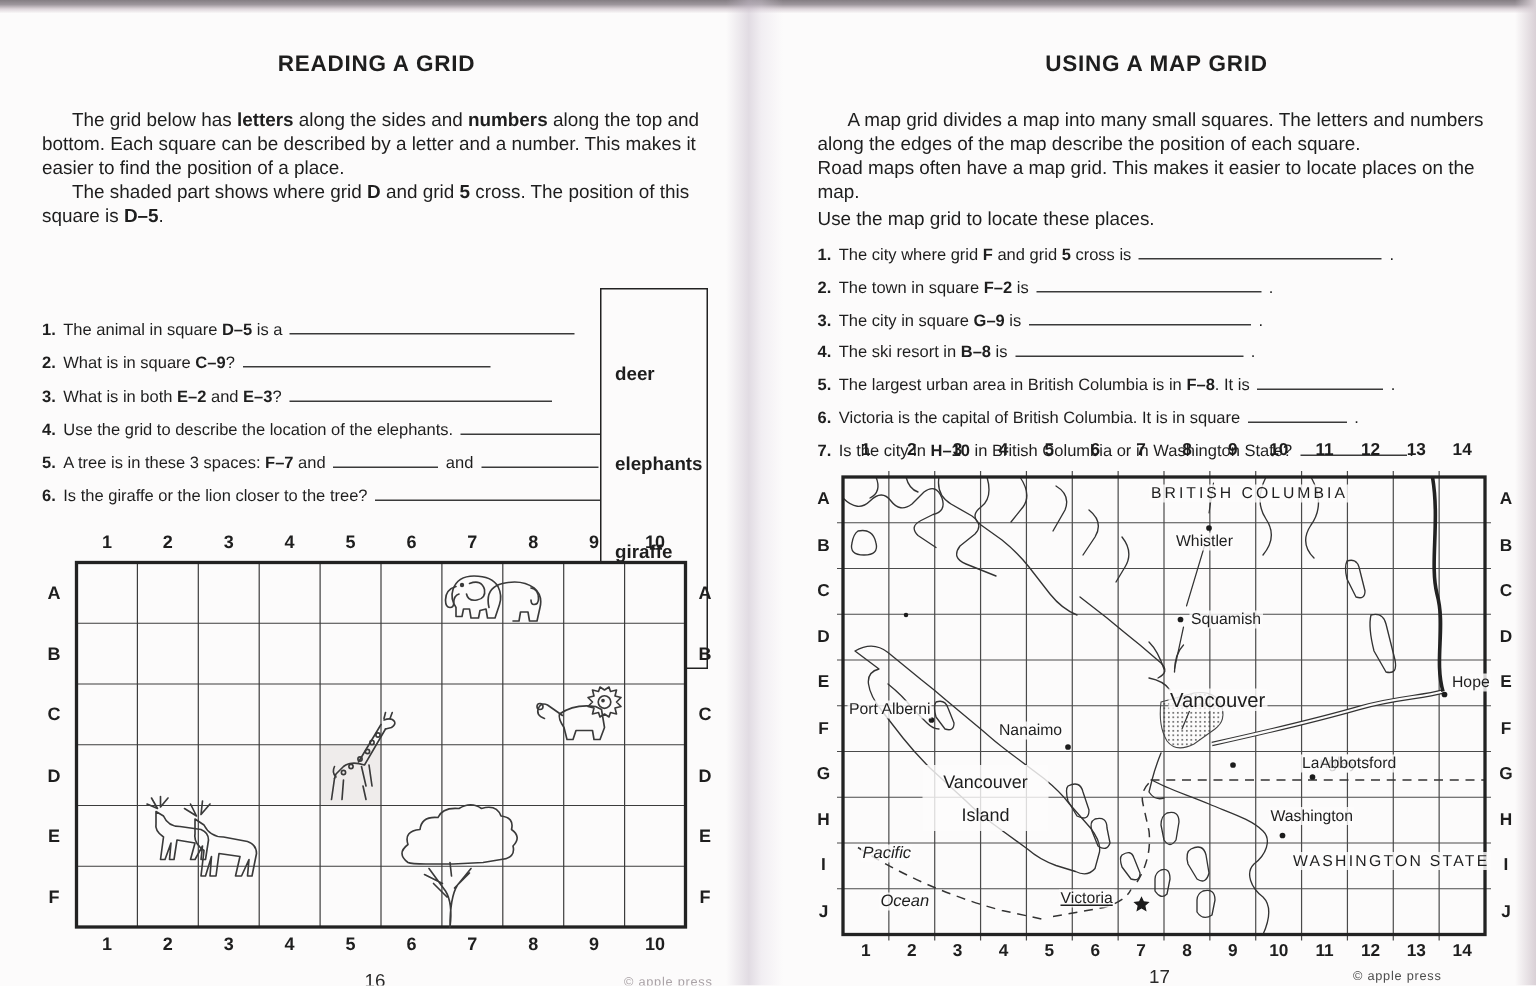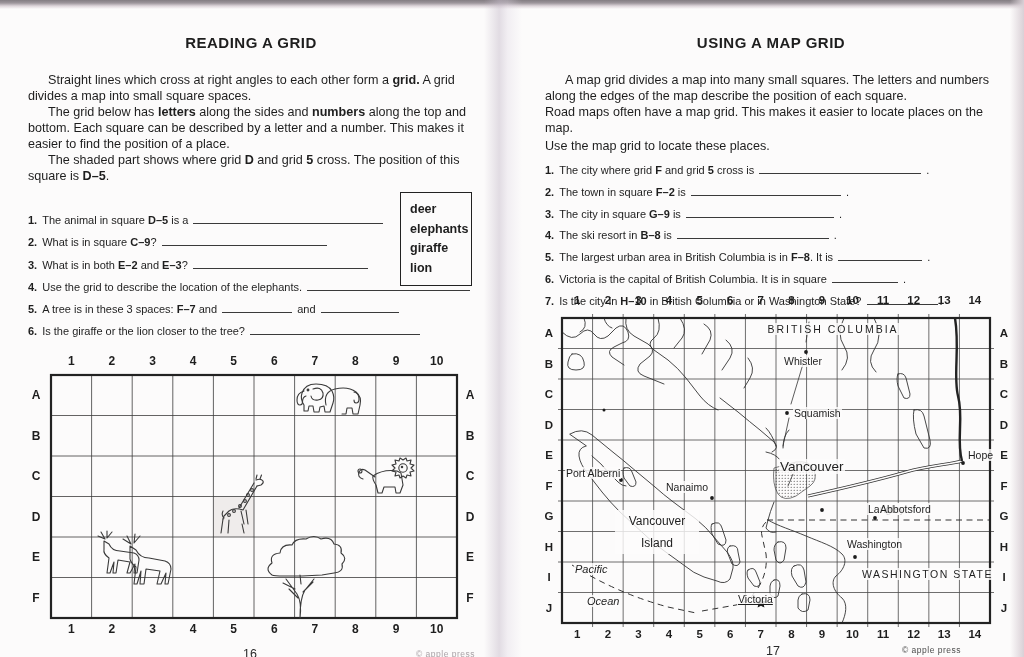--- a/index.html
+++ b/index.html
@@ -20,21 +20,21 @@
   .paras{position:absolute;font-size:12.6px;line-height:16px;}
   .paras p{margin:0;text-indent:20px;}
   .plain{text-indent:0 !important;}
   b{font-weight:bold;}
   .questions{position:absolute;font-size:11px;}
   .q{line-height:22.3px;white-space:nowrap;}
   .q .qnum{font-weight:bold;margin-right:5px;}
   .blank{display:inline-block;border-bottom:1.2px solid #3a3a3a;height:11px;vertical-align:baseline;margin:0 2px;}
   .word-box{position:absolute;left:400px;top:192px;width:56px;padding:7px 5px 7px 9px;
     border:1.6px solid #222;background:#fcfbfb;font-weight:bold;font-size:12.5px;line-height:19.5px;}
-  .word-box span{display:block;}
+  .word-box span{display:block;margin-top:40px;}
   .axis{position:absolute;display:flex;font-weight:bold;}
   .axis.h span{flex:1;text-align:center;}
   .axis.v{flex-direction:column;}
   .axis.v span{flex:1;display:flex;align-items:center;justify-content:center;}
   .gridnum{font-size:12px;}
   .mapnum{font-size:11.5px;}
   .gridbox{position:absolute;}
   .gridbox svg{overflow:visible;display:block;}
   .map-labels{position:absolute;left:562px;top:318px;width:488px;height:305px;pointer-events:none;}
   .map-labels span{position:absolute;font-size:10.5px;white-space:nowrap;
@@ -51,21 +51,20 @@
 </style>
 </head>
 <body>
 
 <div class="scan-top"></div>
 
 <div>
   <div class="title" style="left:20px;top:34px;width:462px;">READING A GRID</div>
 
   <div class="paras" style="left:28px;top:72px;width:452px;">
-    <p><span>Straight lines which cross at right angles to each other form a </span><b>grid.</b><span> A grid divides a map into small square spaces.</span></p>
     <p><span>The grid below has </span><b>letters</b><span> along the sides and </span><b>numbers</b><span> along the top and bottom. Each square can be described by a letter and a number. This makes it easier to find the position of a place.</span></p>
     <p><span>The shaded part shows where grid </span><b>D</b><span> and grid </span><b>5</b><span> cross. The position of this square is </span><b>D–5</b><span>.</span></p>
   </div>
 
   <div class="questions" style="left:28px;top:209px;width:468px;">
     <div class="q"><span class="qnum">1.</span><span><span>The animal in square </span><b>D–5</b><span> is a </span><span class="blank" style="width: 190px;"></span></span></div>
     <div class="q"><span class="qnum">2.</span><span><span>What is in square </span><b>C–9</b><span>? </span><span class="blank" style="width: 165px;"></span></span></div>
     <div class="q"><span class="qnum">3.</span><span><span>What is in both </span><b>E–2</b><span> and </span><b>E–3</b><span>? </span><span class="blank" style="width: 175px;"></span></span></div>
     <div class="q"><span class="qnum">4.</span><span><span>Use the grid to describe the location of the elephants. </span><span class="blank" style="width: 163px;"></span></span></div>
     <div class="q"><span class="qnum">5.</span><span><span>A tree is in these 3 spaces:  </span><b>F–7</b><span> and </span><span class="blank" style="width: 70px;"></span><span> and </span><span class="blank" style="width: 78px;"></span></span></div>
@@ -369,21 +368,21 @@
     <span style="left:103px;top:163px;">Nanaimo</span>
     <span class="island-label" style="left:52px;top:192px;width:84px;font-size:12px;">
         <em>Vancouver</em>
         <em>Island</em>
       </span>
     <span style="left:265px;top:185px;margin-left:40px;">Langley</span>
     <span style="left:317px;top:185px;">Abbotsford</span>
     <span style="left:284px;top:220px;">Washington</span>
     <span class="ital" style="left:12px;top:245px;">Pacific</span>
     <span class="ital" style="left:24px;top:277px;">Ocean</span>
-    <span style="left:175px;top:275px;text-decoration:underline;">Victoria</span>
+    <span style="left:144px;top:275px;text-decoration:underline;">Victoria</span>
     <span class="region" style="left:298px;top:250px;width:128px;letter-spacing:1.5px;"><span>WASHINGTON  STATE</span></span>
   </div>
 
   <div class="footer" style="left:766px;top:644px;">17</div>
   <div class="copyright" style="left:902px;top:645px;">© apple press</div>
 </div>
 
 <div class="spine"></div>
 <div class="scan-right"></div>
 

